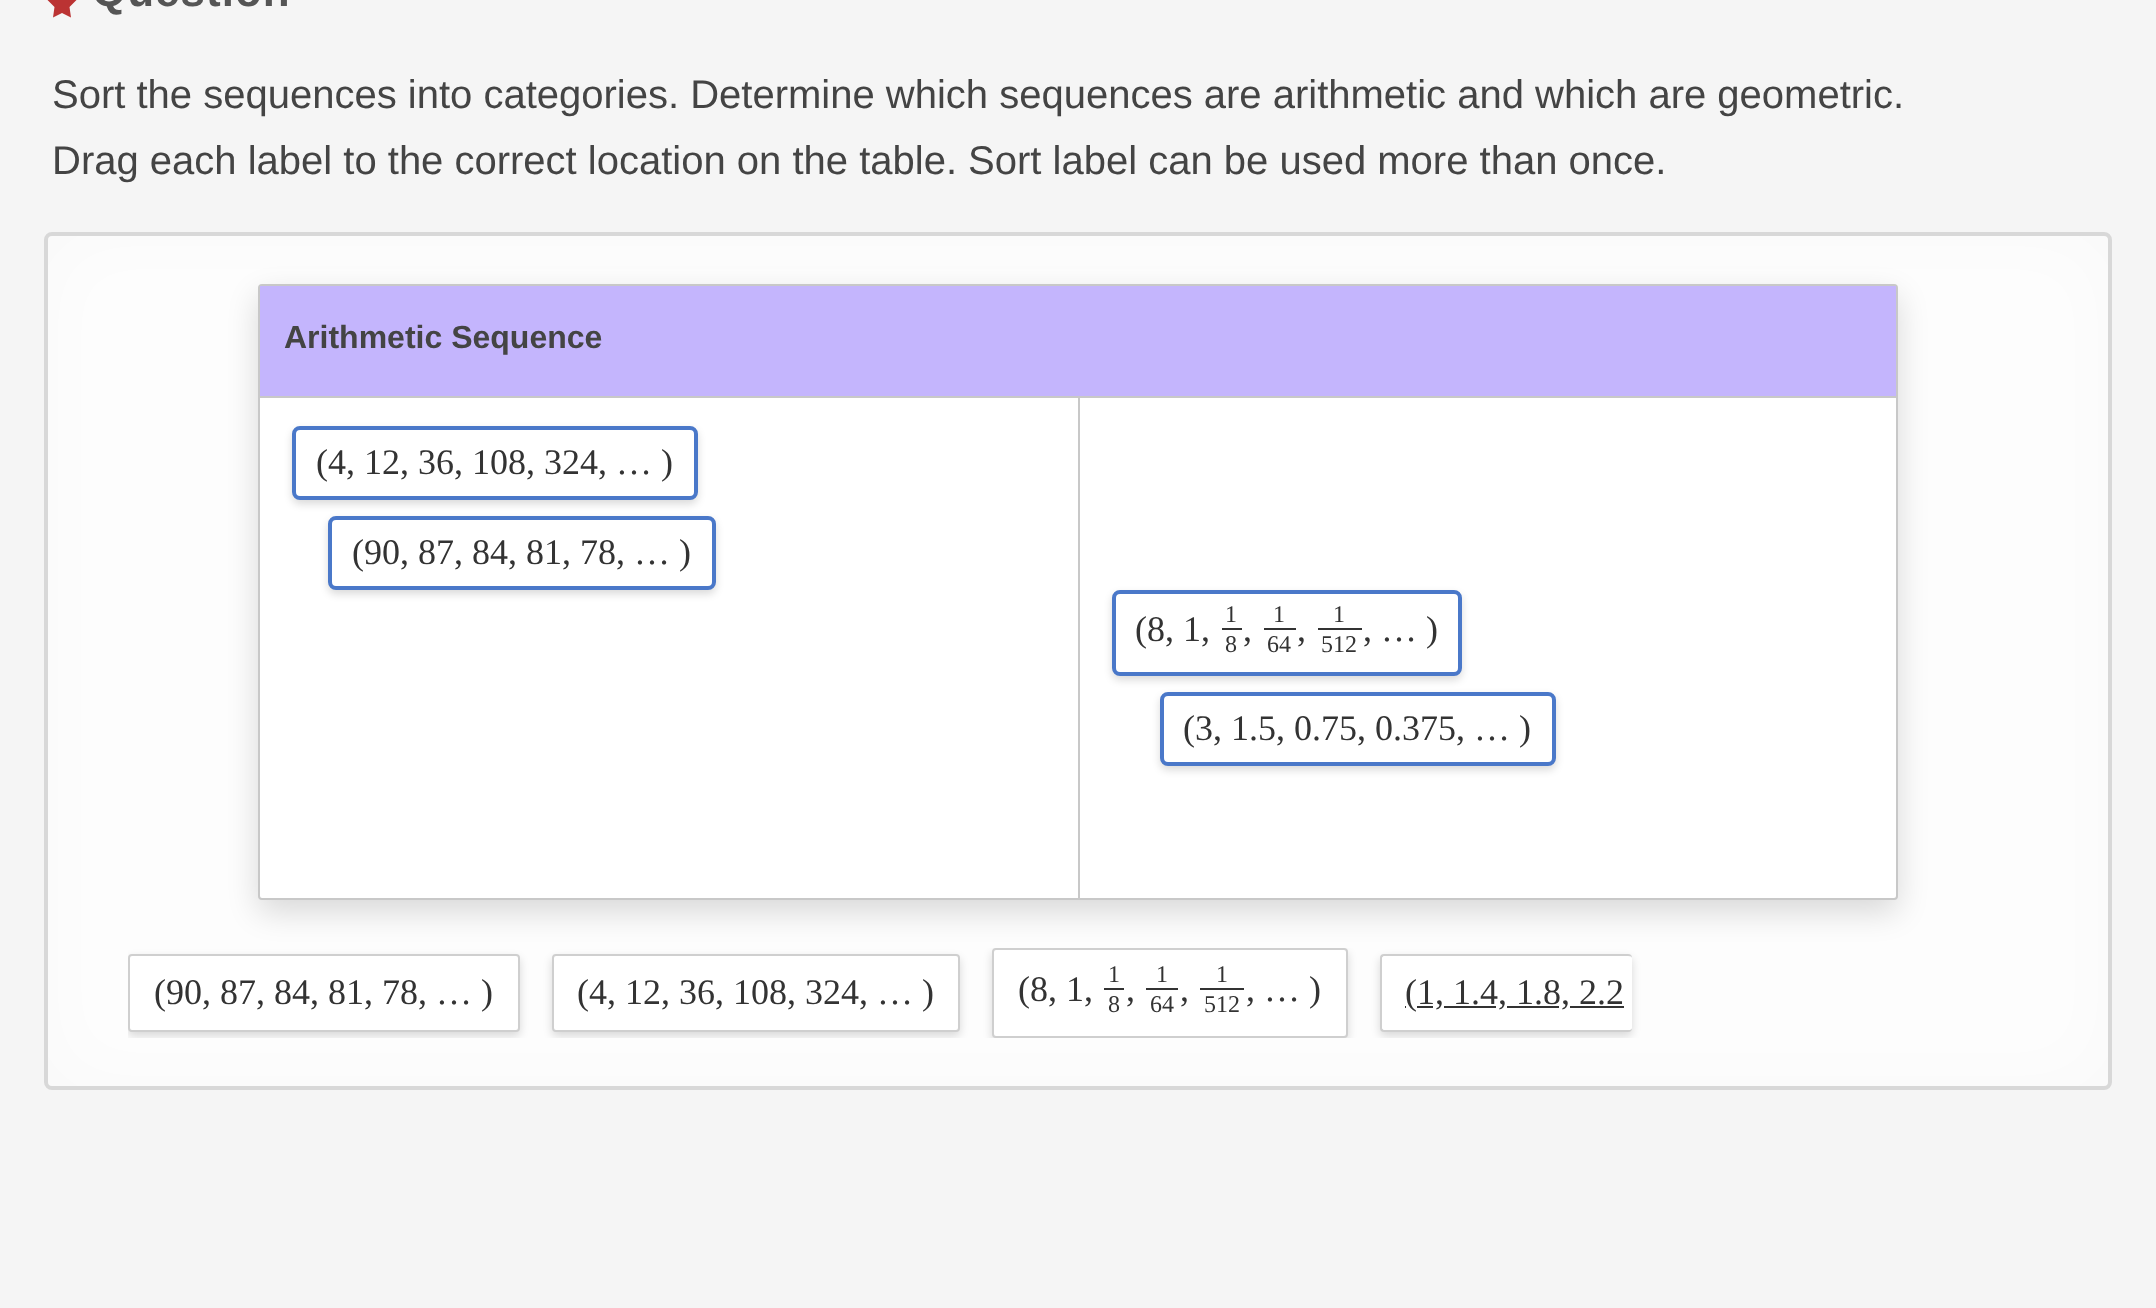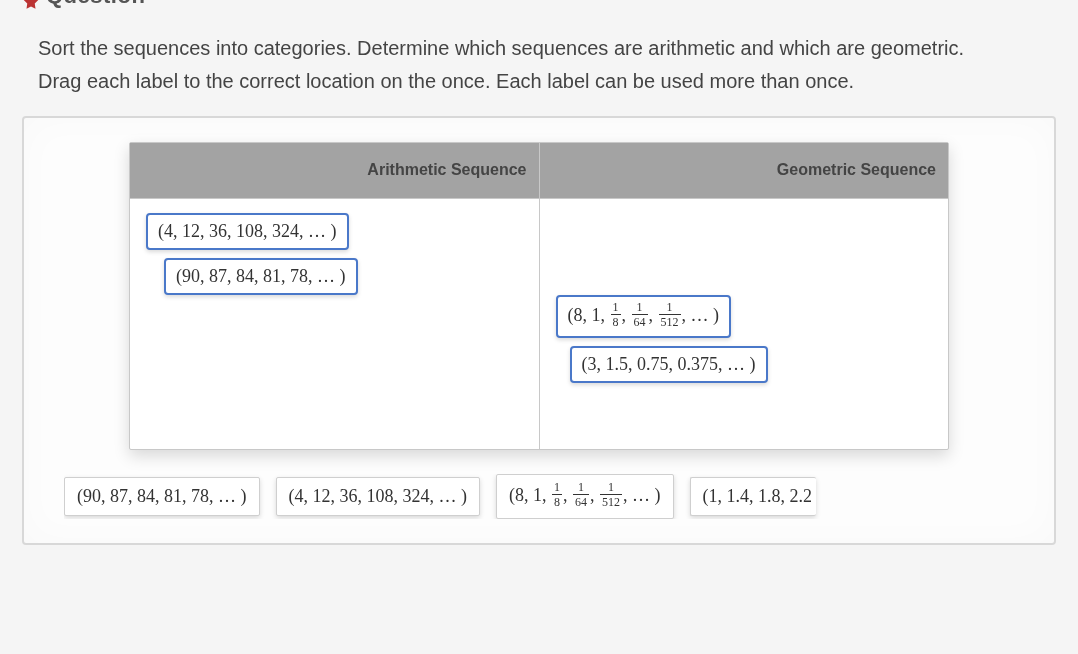--- a/index.html
+++ b/index.html
@@ -33,21 +33,21 @@
     font-weight: 600;
     color: #555;
     position: relative;
     top: -14px;
     letter-spacing: 0.5px;
   }
   .instructions {
     font-size: 20px;
     color: #444;
     line-height: 1.65;
-    margin: 12px 0 18px 16px;
+    margin: 12px 0 18px 4px;
   }
   .panel {
     border: 2px solid #d8d8d8;
     border-radius: 4px;
     background: #fdfdfd;
     padding: 24px 40px 24px 40px;
     box-shadow: inset 0 0 40px rgba(0,0,0,.02);
   }
   .sort-table {
     background: #fff;
@@ -59,27 +59,27 @@
   }
   .row { display: flex; }
   .cell {
     flex: 1;
     border-right: 1px solid #c8c8c8;
     padding: 12px;
     min-height: 56px;
   }
   .cell:last-child { border-right: none; }
   .header-row .cell {
-    text-align: right;
+    text-align: left;
     font-weight: 700;
     font-size: 16px;
     color: #444;
     padding: 18px 12px;
     border-bottom: 1px solid #c8c8c8;
-    background: #a3a3a3;
+    background: #c4b5fd;
   }
   .body-row .cell {
     min-height: 250px;
     padding: 14px 16px;
     display: flex;
     flex-direction: column;
     align-items: flex-start;
     gap: 8px;
   }
   .body-row .cell.right {
@@ -91,21 +91,21 @@
     background: #fff;
     border-radius: 4px;
     padding: 6px 10px;
     font-size: 18px;
     color: #333;
     font-family: Georgia, serif;
     box-shadow: 0 2px 4px rgba(0,0,0,.15);
     white-space: nowrap;
   }
   .chip.offset-r { margin-left: 18px; }
-  .chip.offset-rr { margin-left: 14px; font-family: Liberation Serif, serif; }
+  .chip.offset-rr { margin-left: 24px; font-family: Liberation Serif, serif; }
   .frac {
     display: inline-block;
     vertical-align: middle;
     text-align: center;
     font-size: 12px;
     line-height: 1;
     position: relative;
     top: -2px;
     margin: 0 1px;
   }
@@ -126,45 +126,45 @@
     padding: 8px 12px;
     font-size: 18px;
     color: #333;
     font-family: Georgia, serif;
     box-shadow: 0 2px 5px rgba(0,0,0,.15);
     white-space: nowrap;
   }
   .pool .pchip.cut {
     border-right: none;
     padding-right: 4px;
+    text-decoration: underline;
   }
 </style>
 </head>
 <body>
 
 <div class="page">
 
   <div class="qheader">
     <svg class="qicon" viewBox="0 0 24 24">
       <path fill="#b33" d="M12 2 L15 8 L22 9 L17 14 L18 21 L12 18 L6 21 L7 14 L2 9 L9 8 Z"></path>
     </svg>
     <span class="qtitle">Question</span>
   </div>
 
   <div class="instructions">
     <div>Sort the sequences into categories. Determine which sequences are arithmetic and which are geometric.</div>
-    <div>Drag each label to the correct location on the once. Each label can be used more than once.</div>
+    <div>Drag each label to the correct location on the table. Sort label can be used more than once.</div>
   </div>
 
   <div class="panel">
 
     <div class="sort-table">
       <div class="row header-row">
         <div class="cell">Arithmetic Sequence</div>
-        <div class="cell">Geometric Sequence</div>
       </div>
       <div class="row body-row">
         <div class="cell">
           <span class="chip">(4, 12, 36, 108, 324, … )</span>
           <span class="chip offset-r">(90, 87, 84, 81, 78, … )</span>
         </div>
         <div class="cell right">
           <span class="chip">
             <span>(8, 1, </span><span class="frac"><span class="n">1</span><span class="d">8</span></span><span>, </span><span class="frac"><span class="n">1</span><span class="d">64</span></span><span>, </span><span class="frac"><span class="n">1</span><span class="d">512</span></span><span>, … )</span>
           </span>

